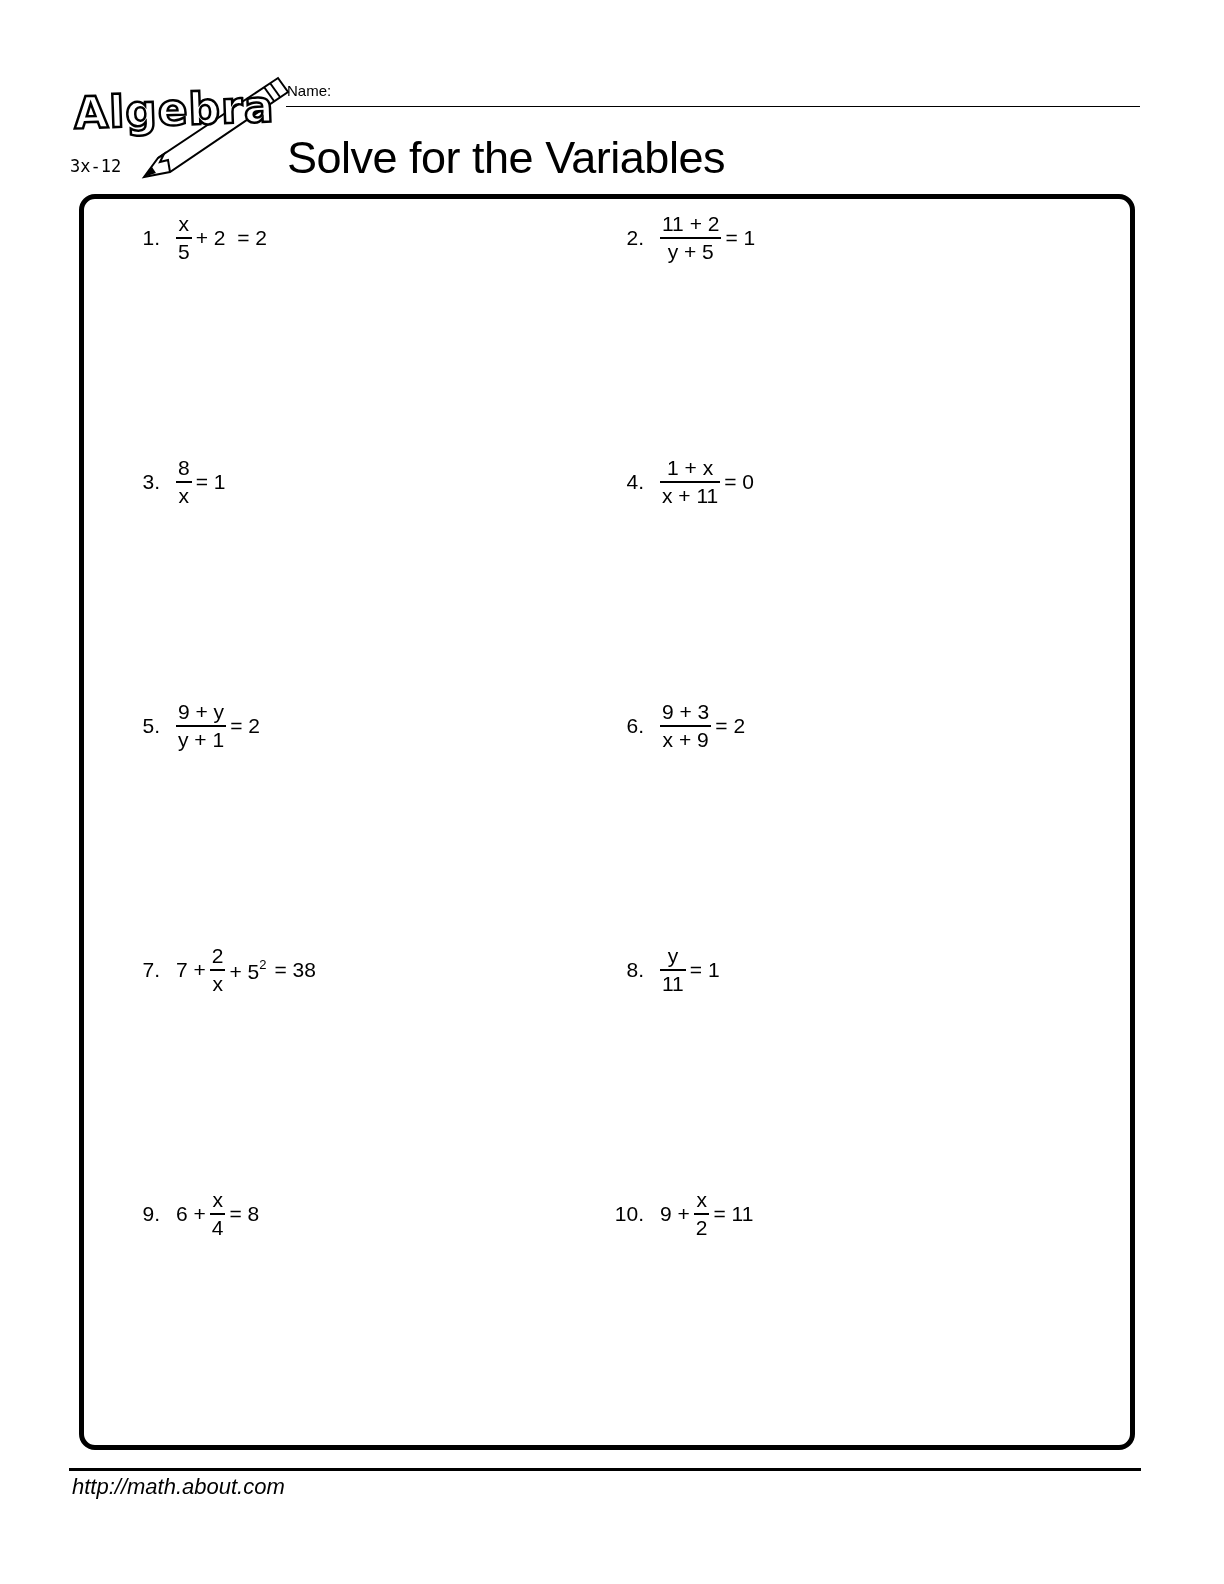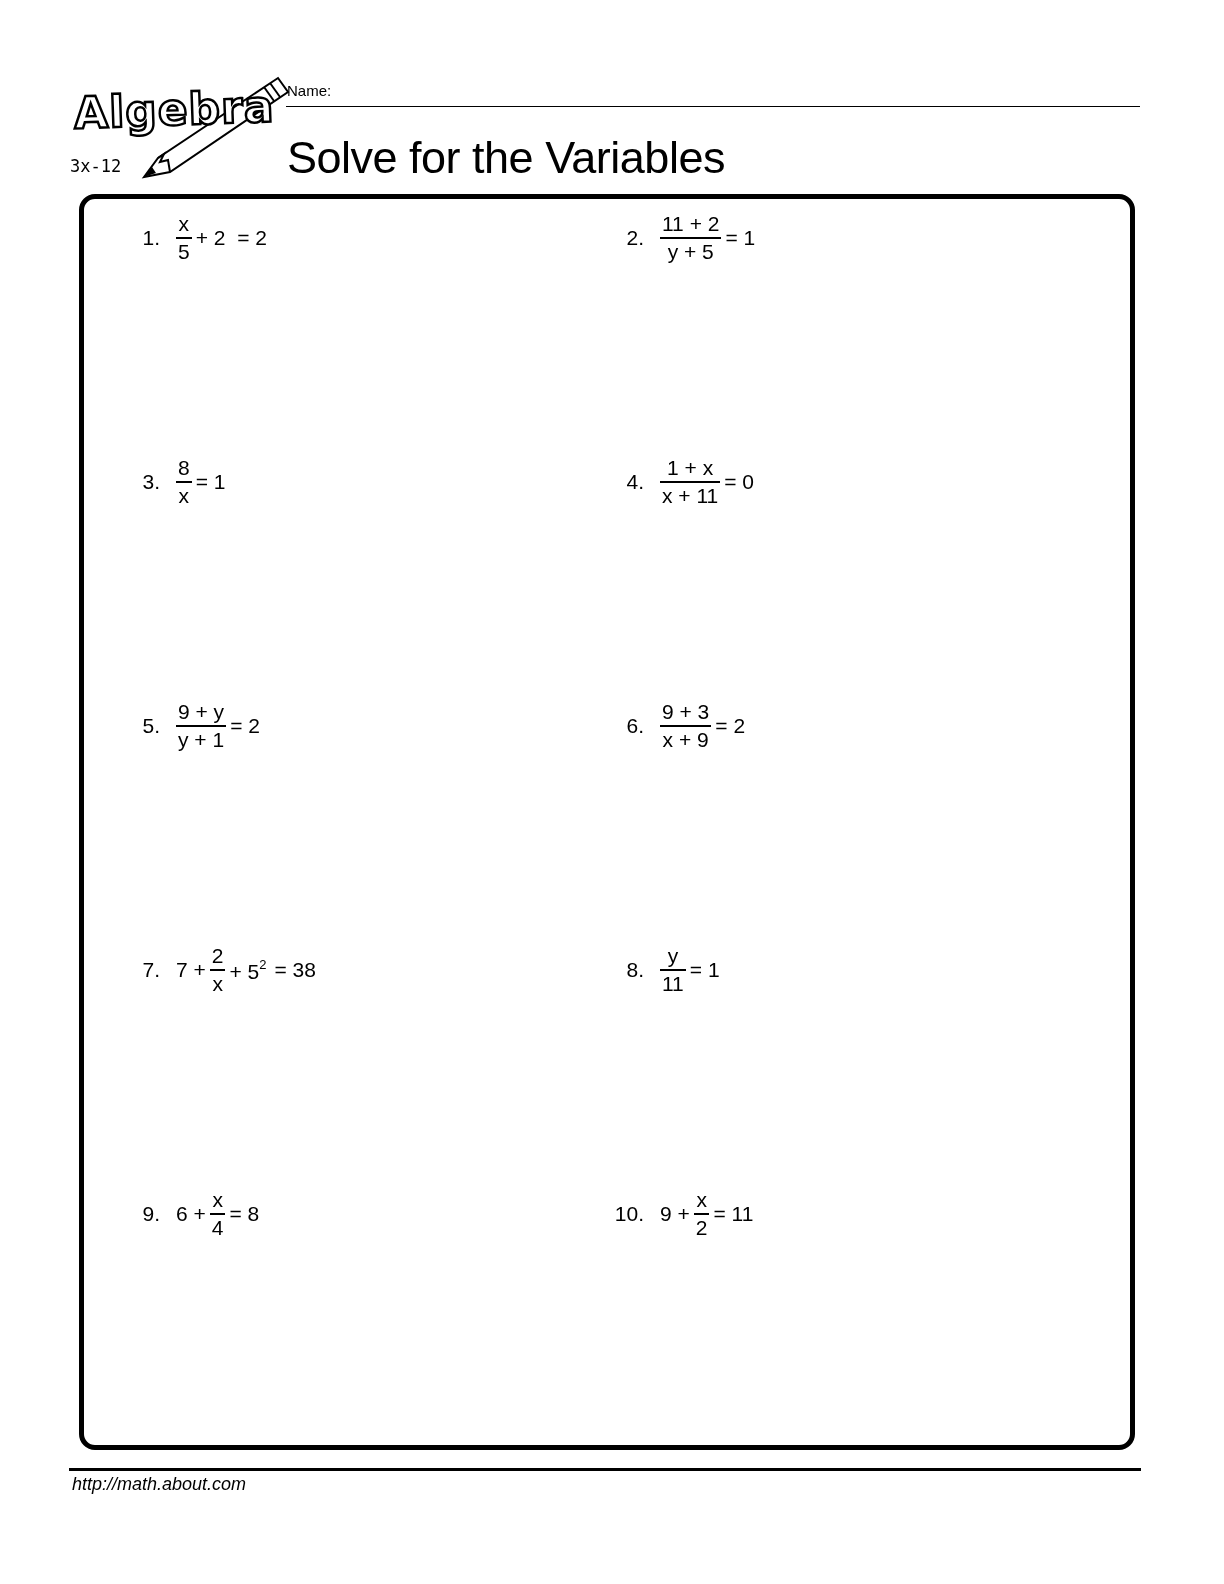--- a/index.html
+++ b/index.html
@@ -21,21 +21,21 @@
     .problem { position: absolute; display: flex; align-items: center; font-size: 21px; white-space: nowrap; }
     .num { display: inline-block; width: 40px; text-align: right; margin-right: 14px; }
     .frac { display: inline-flex; flex-direction: column; align-items: center; vertical-align: middle; margin: 0 2px; }
     .frac .top { padding: 0 2px 1px 2px; line-height: 24px; }
     .frac .bar { align-self: stretch; border-top: 2px solid #000; }
     .frac .bot { padding: 1px 2px 0 2px; line-height: 24px; }
     .txt { display: inline-block; margin: 12px 2px; }
     sup { font-size: 13px; vertical-align: 10px; }
 
     .footer-line { position: absolute; left: 69px; top: 1468px; width: 1072px; border-top: 3px solid #000; }
-    .footer-url { position: absolute; left: 72px; top: 1474px; font-size: 18px; font-style: italic; }
+    .footer-url { position: absolute; left: 72px; top: 1474px; font-size: 22px; font-style: italic; }
   </style>
 </head>
 <body>
 
 <div class="logo">
   <svg width="225" height="110">
     <g fill="#fff" stroke="#000" stroke-width="2">
       <polygon points="78,103 92,84 212,4 222,18 104,98"></polygon>
       <line x1="198" y1="13" x2="208" y2="27"></line>
       <line x1="204" y1="9" x2="214" y2="23"></line>

